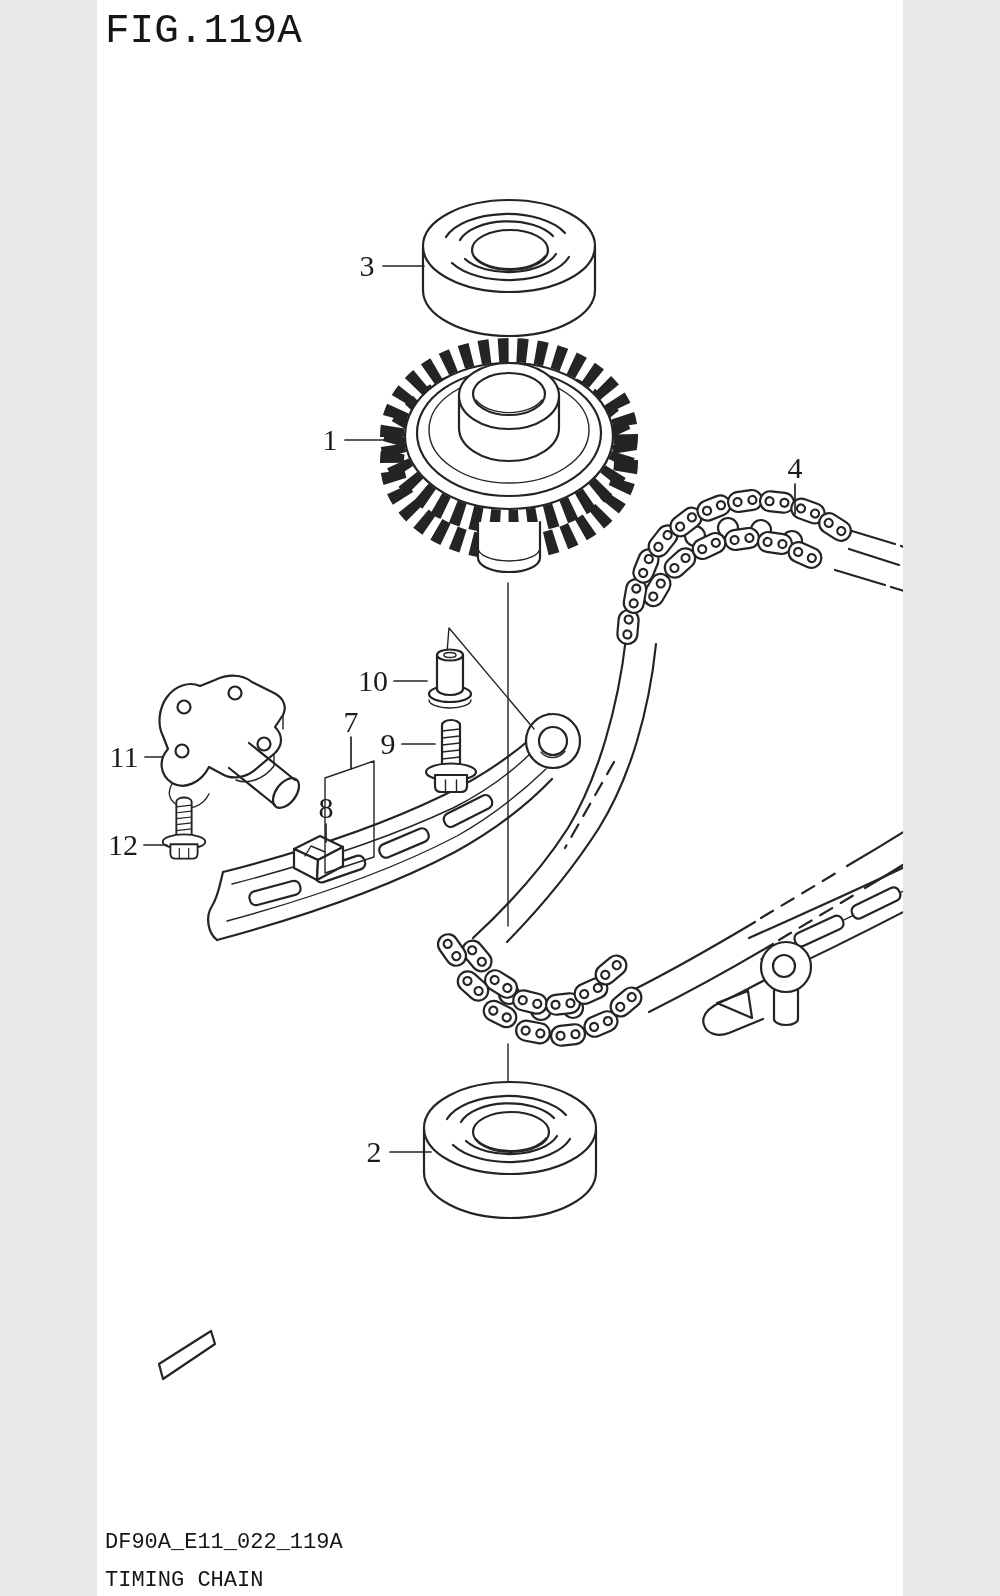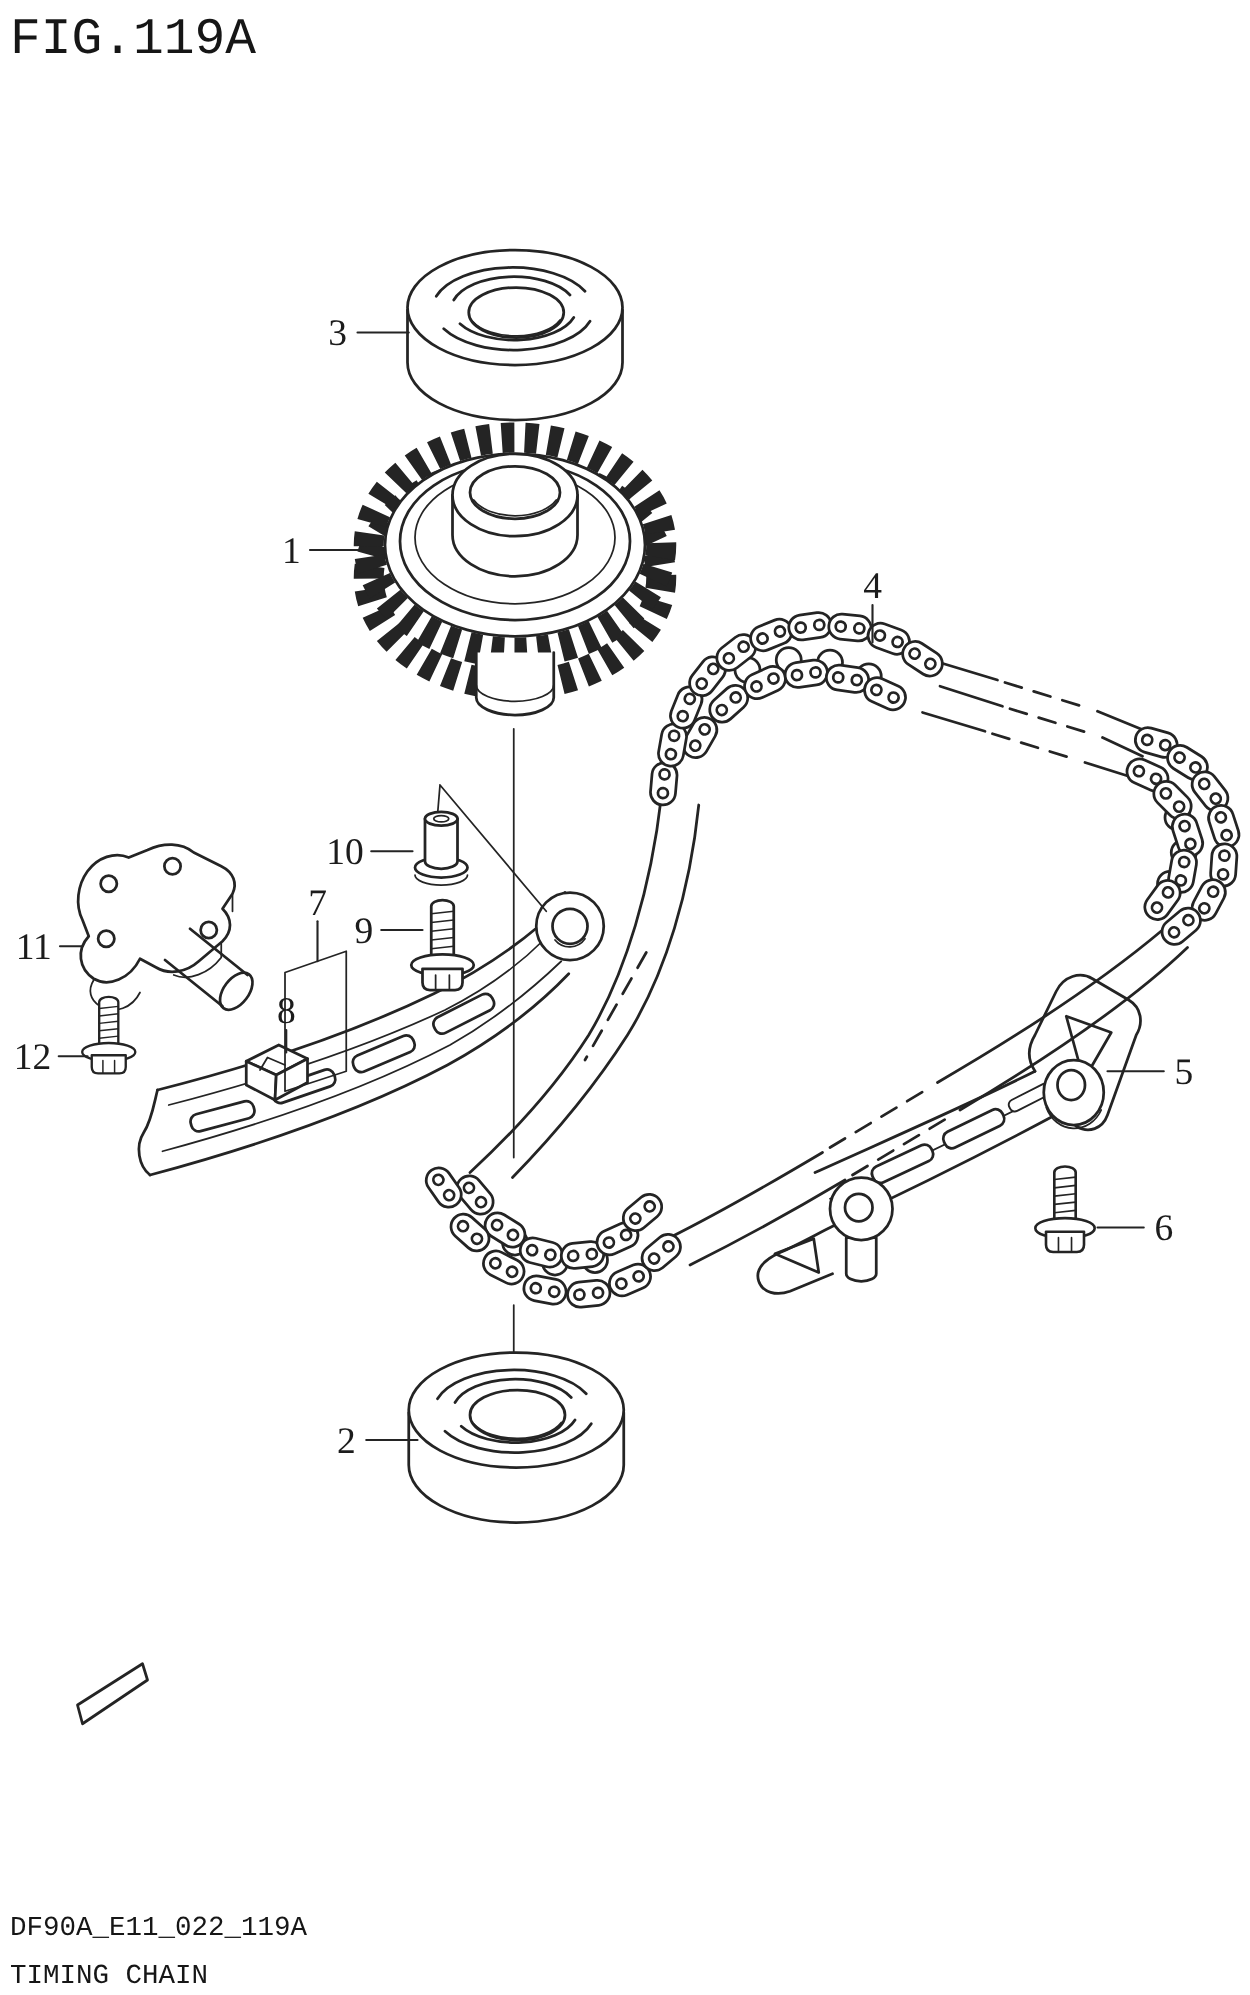--- a/index.html
+++ b/index.html
@@ -1,16 +1,16 @@
 <!DOCTYPE html>
 <html><head>
 <meta charset="utf-8">
 <style>
   html,body{margin:0;padding:0;background:#e8e8e8;}
-  .stage{position:relative;width:1000px;height:1596px;background:#ffffff;margin:0 auto;overflow:hidden;}
+  .stage{position:relative;width:806px;height:1596px;background:#ffffff;margin:0 auto;overflow:hidden;}
   svg{position:absolute;inset:0;display:block;}
   
   #art path,#art ellipse,#art circle,#art rect,#art line{
     fill:none;stroke:#242424;stroke-width:2.2;stroke-linecap:round;stroke-linejoin:round;
   }
   #art .w{fill:#ffffff;}
   #art .thin{stroke-width:1.4;}
   #art .leader{stroke-width:1.7;}
   #art .dash{stroke-dasharray:14 10;}
   #art .teeth{stroke-width:24;stroke-dasharray:10.3 8.5;stroke-linecap:butt;}

